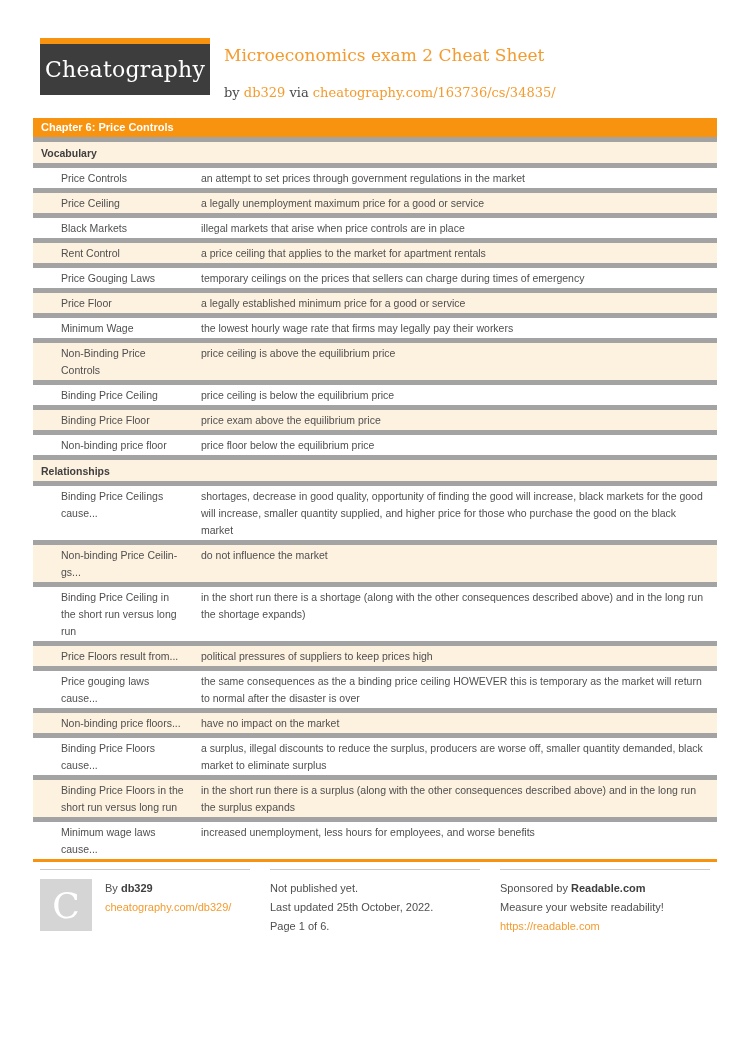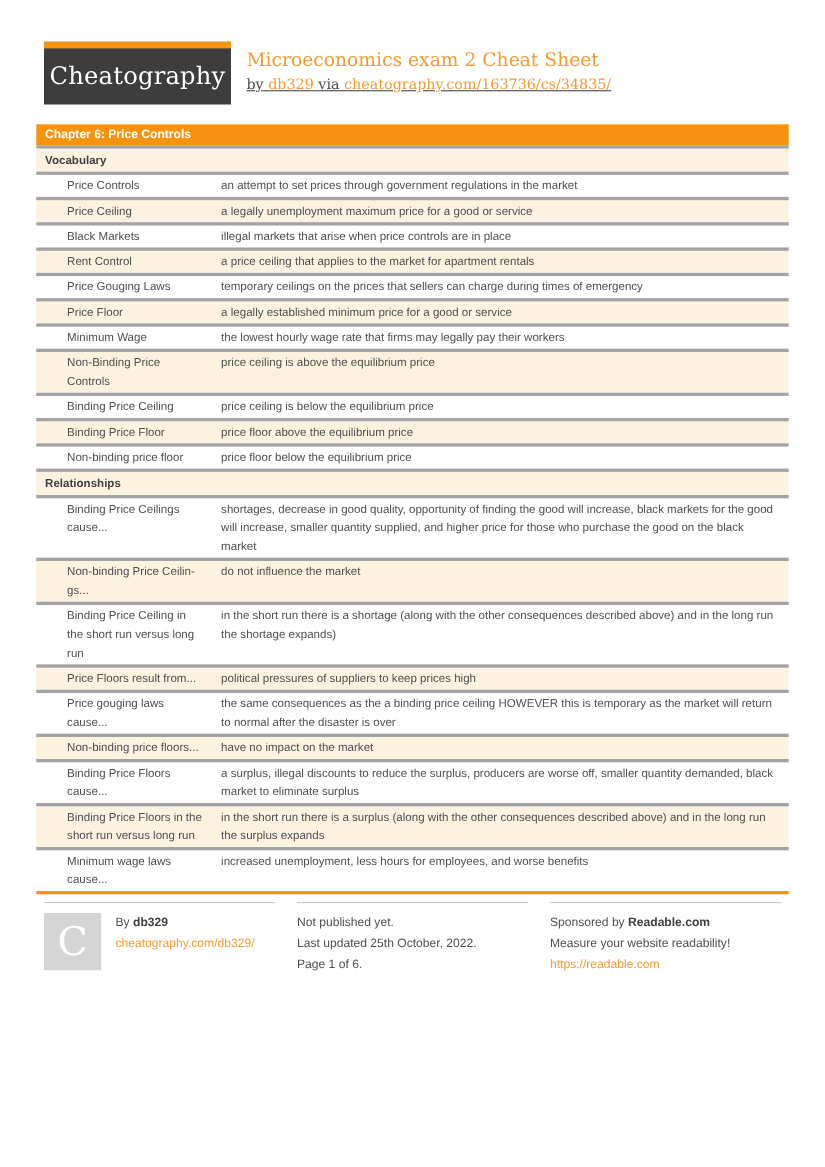--- a/index.html
+++ b/index.html
@@ -29,31 +29,31 @@
     display:flex;align-items:center;justify-content:center;
     flex:0 0 170px;
   }
   .logo-text{
     color:#fff;font-family:"DejaVu Serif", serif;font-size:22px;letter-spacing:0.2px;
   }
   .title-block{margin-left:14px;padding-top:7px;font-family:"DejaVu Serif", serif;}
   .page-title{
     font-size:17px;font-weight:normal;color:var(--link);line-height:1.2;
   }
-  .byline{font-size:13px;color:#4a4a4a;margin-top:5px;text-decoration:underline;}
+  .byline{font-size:13px;color:#4a4a4a;margin-top:20px;}
   .link{color:var(--link);text-decoration:none;cursor:pointer;}
 
   
   .sheet{margin:18px 33px 0 33px;}
   .sheet-header{
     background:var(--accent);color:#fff;
     font-size:11px;font-weight:bold;
     padding:4px 8px 4px 8px;line-height:11px;height:19px;
   }
-  .row{display:flex;border-top:3px solid #a3a3a3;}
+  .row{display:flex;border-top:5px solid #a3a3a3;}
   .row.peach{background:var(--row_stripe);}
   .row.white{background:#fff;}
   .cell-label{
     flex:0 0 140px;width:140px;padding:1.5px 8px;
     font-size:10.5px;line-height:17px;color:var(--text);margin-left:20px;
   }
   .cell-text{
     flex:1;padding:1.5px 10px 1.5px 8px;
     font-size:10.5px;line-height:17px;color:var(--text);
   }
@@ -131,21 +131,21 @@
         <div class="row peach">
           <div class="cell-label">Non-Binding Price Controls</div>
           <div class="cell-text">price ceiling is above the equilibrium price</div>
         </div>
         <div class="row white">
           <div class="cell-label">Binding Price Ceiling</div>
           <div class="cell-text">price ceiling is below the equilibrium price</div>
         </div>
         <div class="row peach">
           <div class="cell-label">Binding Price Floor</div>
-          <div class="cell-text">price floor above the equilibrium price</div>
+          <div class="cell-text">price exam above the equilibrium price</div>
         </div>
         <div class="row white">
           <div class="cell-label">Non-binding price floor</div>
           <div class="cell-text">price floor below the equilibrium price</div>
         </div>
         <div class="row peach">
           <div class="cell-sub">Relationships</div>
         </div>
         <div class="row white">
           <div class="cell-label">Binding Price Ceilings cause...</div>

